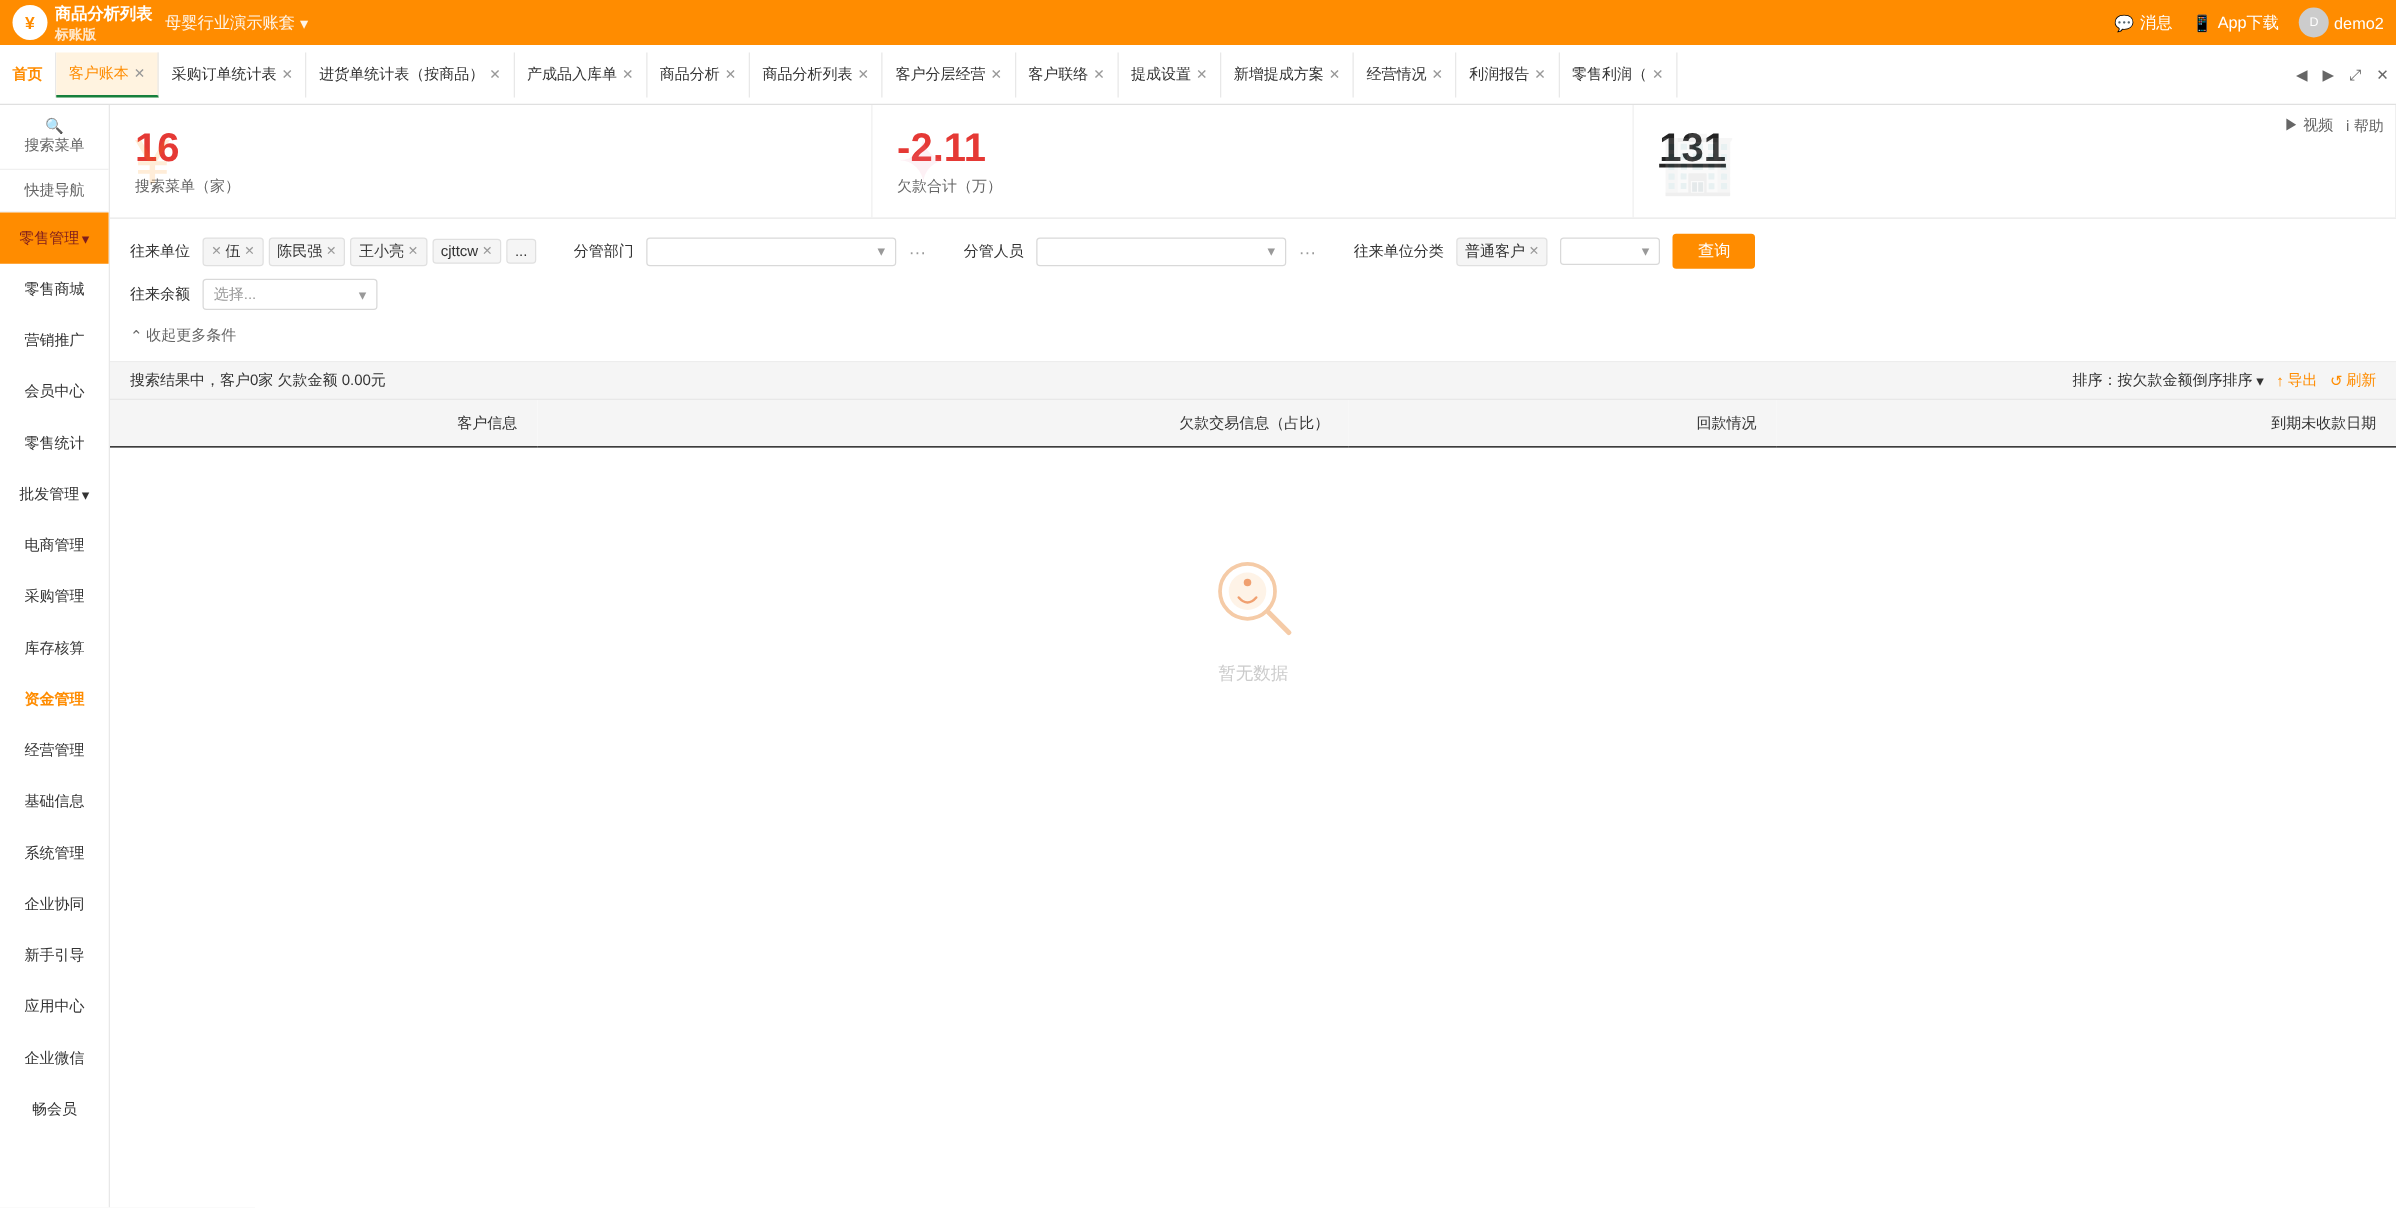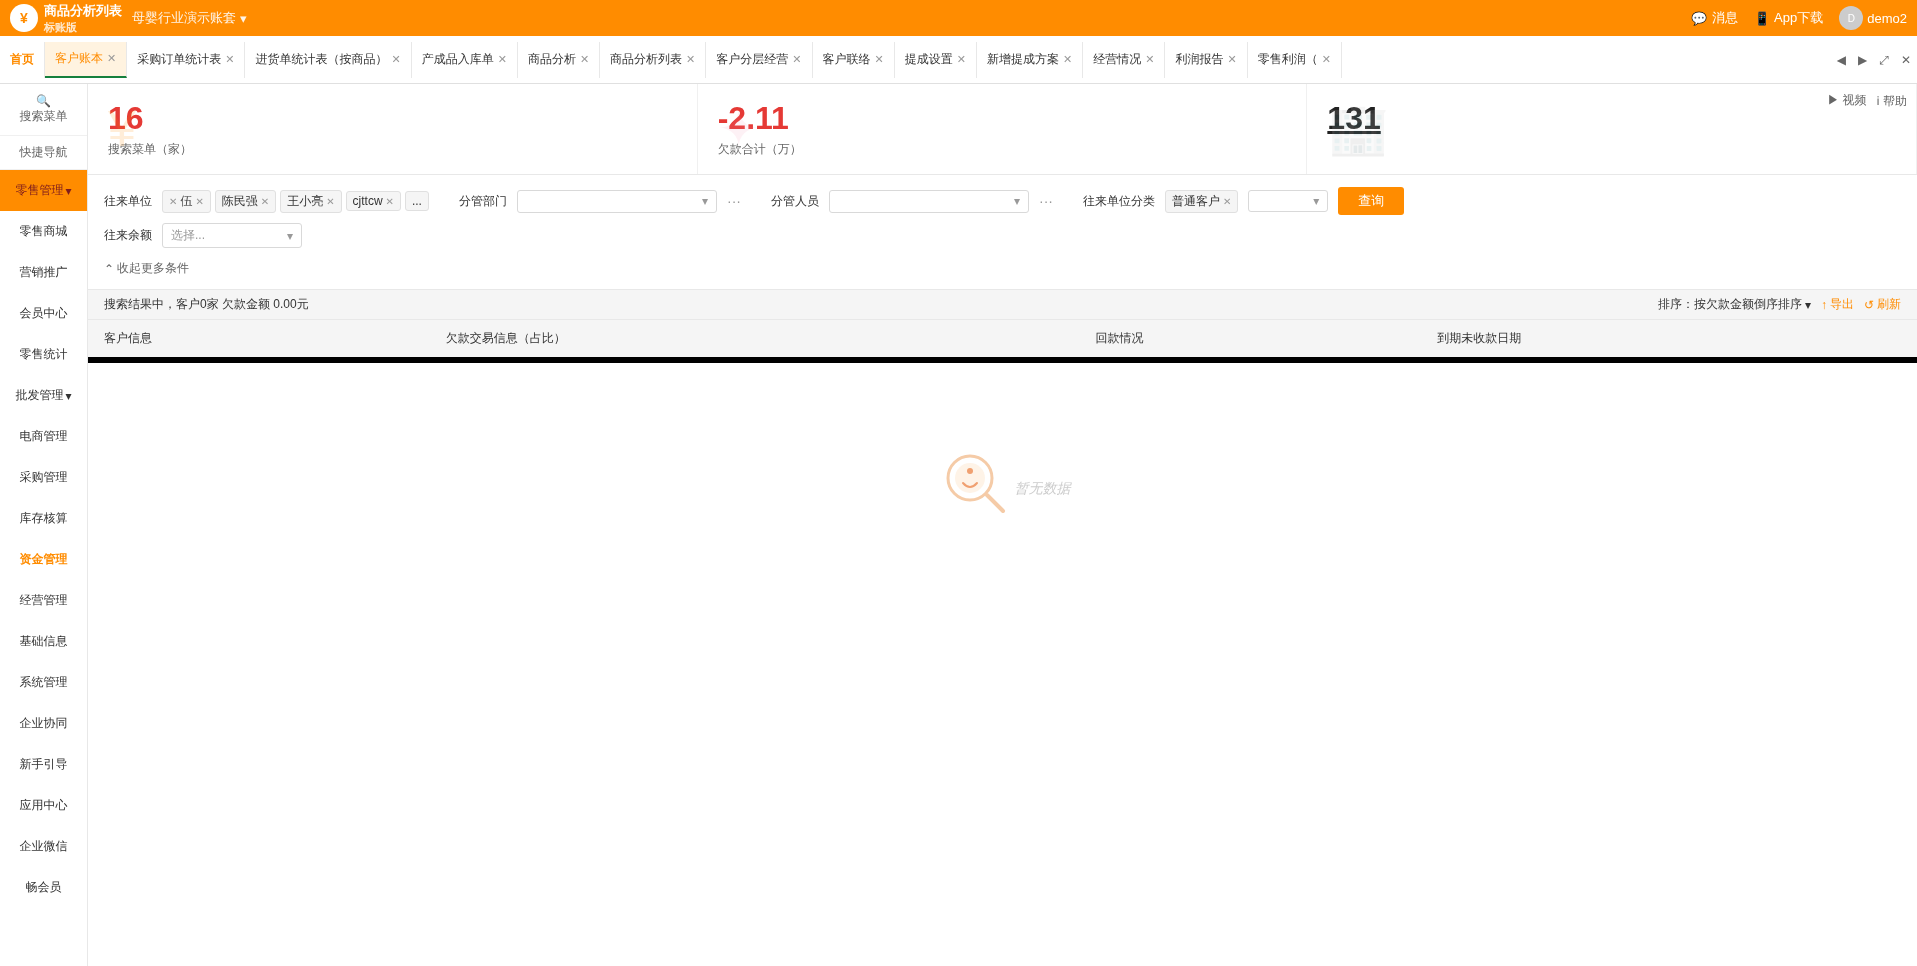--- a/index.html
+++ b/index.html
@@ -67,24 +67,24 @@
     
     .results-bar { background: #f5f5f5; padding: 6px 16px; border-bottom: 1px solid #e8e8e8; display: flex; align-items: center; justify-content: space-between; }
     .results-info { font-size: 12px; color: #333; }
     .results-actions { display: flex; align-items: center; gap: 10px; font-size: 12px; color: #333; }
     .sort-select { display: flex; align-items: center; gap: 3px; cursor: pointer; }
     .action-btn { display: flex; align-items: center; gap: 3px; cursor: pointer; color: #ff8c00; }
 
     
     .table-container { flex: 1; overflow: auto; }
     table { width: 100%; border-collapse: collapse; }
-    th { background: #f5f5f5; padding: 10px 16px; text-align: left; font-size: 12px; color: #333; font-weight: normal; border-bottom: 6px solid #000000; }
-
-    
-    .empty-state { display: flex; flex-direction: row; align-items: center; justify-content: center; padding: 80px 0; color: #ccc; font-style: italic; }
+    th { background: #f5f5f5; padding: 10px 16px; text-align: right; font-size: 12px; color: #333; font-weight: normal; border-bottom: 1px solid #000000; }
+
+    
+    .empty-state { display: flex; flex-direction: column; align-items: center; justify-content: center; padding: 80px 0; color: #ccc; }
     .empty-icon { width: 80px; height: 80px; margin-bottom: 12px; }
     .empty-text { font-size: 14px; color: #ccc; }
 
     
     .content-scroll { flex: 1; overflow: auto; display: flex; flex-direction: column; }
   </style>
 </head>
 <body>
 
 <div class="app-container">

